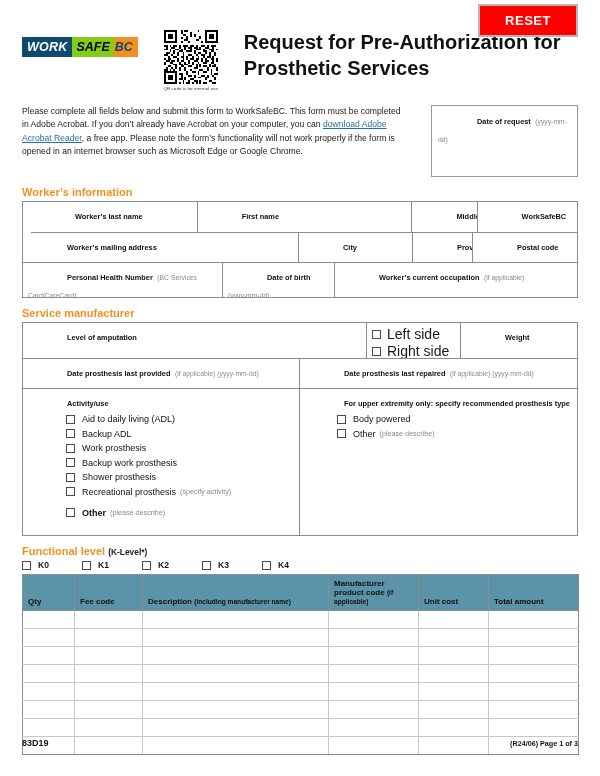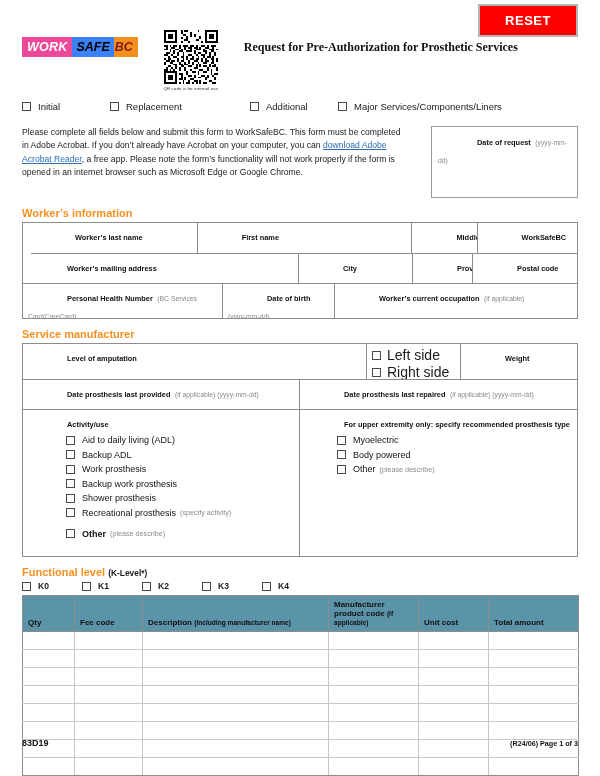--- a/index.html
+++ b/index.html
@@ -27,32 +27,32 @@
     cursor: pointer;
   }
 
   
   .header { display: flex; align-items: flex-start; padding-top: 30px; }
   .logo {
     display: inline-flex; height: 20px; align-items: stretch;
     font-size: 12.5px; font-weight: bold; font-style: italic;
     margin-top: 7px;
   }
-  .logo .w { background: #ec4899; color: #fff; padding: 0 5px; display:flex; align-items:center; letter-spacing:.2px;}
-  .logo .s { background: #3b82f6; color: #000; padding: 0 4px; display:flex; align-items:center;}
-  .logo .b { background: #f5901f; color: #7f1d1d; padding: 0 5px 0 1px; display:flex; align-items:center;}
+  .logo .w { background: #0c4a6e; color: #fff; padding: 0 5px; display:flex; align-items:center; letter-spacing:.2px;}
+  .logo .s { background: #84cc16; color: #000; padding: 0 4px; display:flex; align-items:center;}
+  .logo .b { background: #f5901f; color: #0c4a6e; padding: 0 5px 0 1px; display:flex; align-items:center;}
 
   .qr-wrap { margin-left: 24px; text-align: center; }
   .qr { width: 58px; height: 54px; display:block; }
   .qr-cap { font-size: 4.4px; color: #333; margin-top: 2px; letter-spacing: .1px; }
 
   .title {
-    margin-left: 24px; margin-top: 10px;
-    font-size: 12px; font-weight: bold; line-height: 1.28;
-    color: #111; max-width: 340px; font-family: Liberation Serif, serif;
+    margin-left: 24px; 
+    font-size: 20px; font-weight: bold; line-height: 1.28;
+    color: #111; max-width: 340px;
   }
 
   
   .type-row {
     display: flex; align-items: center;
     margin-top: 10px; font-size: 9.5px;
   }
   .type-row .cbx-item { display: flex; align-items: center; }
   .cb {
     width: 9px; height: 9px; border: 1px solid #4a4a4a;
@@ -335,38 +335,20 @@
           <rect x="21" y="28" width="2" height="1"></rect>
             <rect x="26" y="28" width="2" height="1"></rect>
         </g>
       </svg>
       <div class="qr-cap">QR code is for internal use</div>
     </div>
 
     <div class="title">Request for Pre-Authorization for Prosthetic Services</div>
   </div>
 
-  <div class="type-row">
-    <div class="cbx-item" style="width:88px">
-      <span class="cb"></span>
-      <span class="lbl">Initial</span>
-    </div>
-    <div class="cbx-item" style="width:140px">
-      <span class="cb"></span>
-      <span class="lbl">Replacement</span>
-    </div>
-    <div class="cbx-item" style="width:88px">
-      <span class="cb"></span>
-      <span class="lbl">Additional</span>
-    </div>
-    <div class="cbx-item">
-      <span class="cb"></span>
-      <span class="lbl">Major Services/Components/Liners</span>
-    </div>
-  </div>
 
   <div class="intro-wrap">
     <div class="intro">
       <span>Please complete all fields below and submit this form to WorkSafeBC. This form must be completed in Adobe Acrobat. If you don’t already have Acrobat on your computer, you can </span><a href="#">download Adobe Acrobat Reader</a><span>, a free app. Please note the form’s functionality will not work properly if the form is opened in an internet browser such as Microsoft Edge or Google Chrome.</span>
     </div>
     <div class="date-req">
       <span class="fld-lbl">Date of request</span>
       <span class="fld-hint">(yyyy-mm-dd)</span>
     </div>
   </div>
@@ -479,24 +461,20 @@
           <div class="chk-row other">
             <span class="cb"></span>
             <span class="lbl">Other</span>
             <span class="hint">(please describe)</span>
           </div>
         </div>
       </div>
       <div class="cell s-upper">
         <span class="fld-lbl">For upper extremity only: specify recommended prosthesis type</span>
         <div class="upper-list">
-          <div class="chk-row">
-            <span class="cb"></span>
-            <span class="lbl">Myoelectric</span>
-          </div>
           <div class="chk-row">
             <span class="cb"></span>
             <span class="lbl">Body powered</span>
           </div>
           <div class="chk-row">
             <span class="cb"></span>
             <span class="lbl">Other</span>
             <span class="hint">(please describe)</span>
           </div>
         </div>

